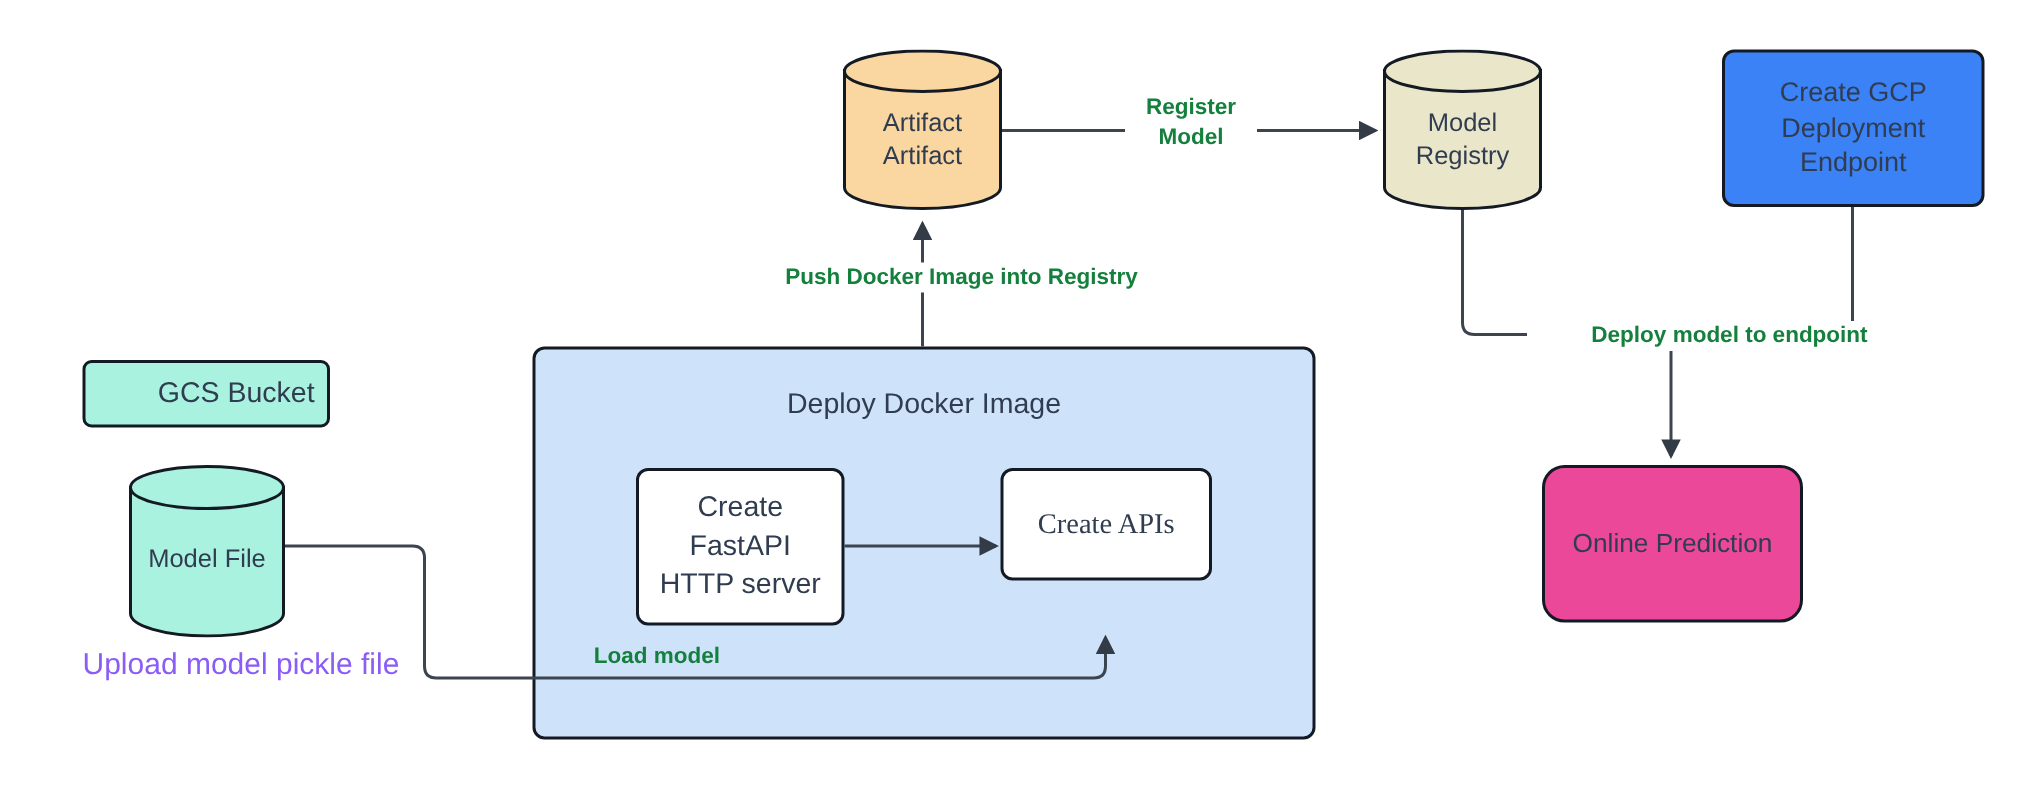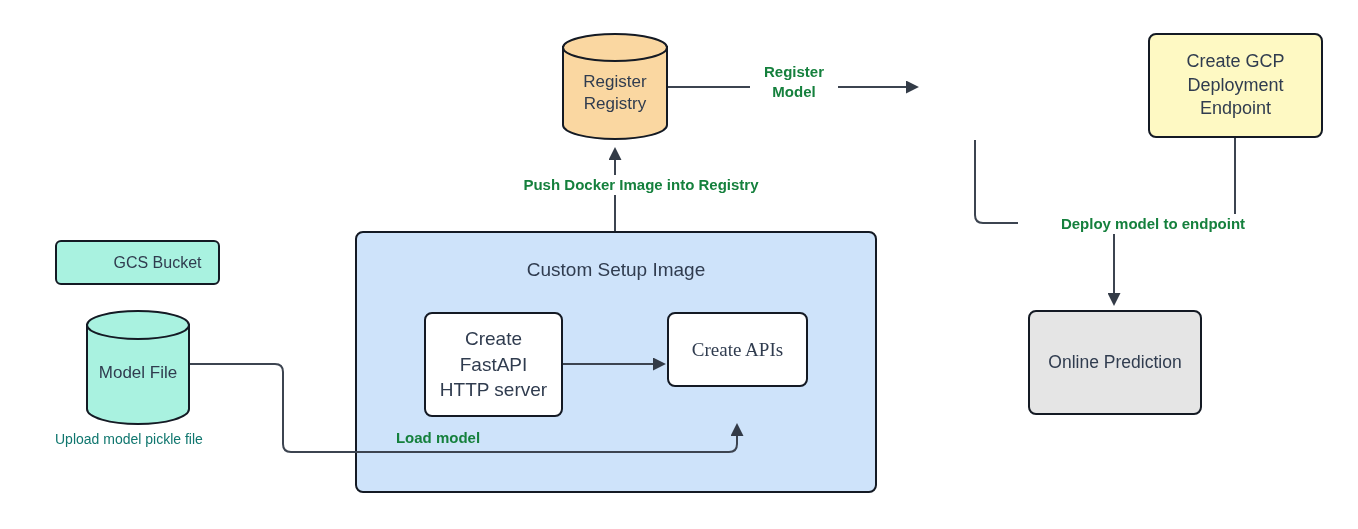--- a/index.html
+++ b/index.html
@@ -14,21 +14,21 @@
     text-align:center; color:#303c4f;
   }
   .rounded { border-radius:7px; }
   .cyl { position:absolute; border:none; background:transparent !important; }
   .cyl svg { position:absolute; left:0; top:0; }
   .cyl .cyl-label {
     position:absolute; left:0; right:0; top:0; bottom:0;
     display:flex; align-items:center; justify-content:center;
     text-align:center; color:#303c4f; line-height:1.25;
   }
-  #gcs-bucket        { left:55px;  top:240px; width:165px; height:45px;  font-size:16px; border-radius:6px;padding-left:40px; }
+  #gcs-bucket        { left:55px;  top:240px; width:165px; height:45px;  font-size:19px; border-radius:6px;padding-left:40px; }
   #model-file        { left:86px;  top:310px; width:104px; height:115px; font-size:17px; }
   #model-file .cyl-label { padding-top:10px; }
   #artifact-registry { left:562px; top:33px;  width:106px; height:107px; font-size:17px; }
   #artifact-registry .cyl-label { padding-top:12px; }
   #model-registry    { left:922px; top:33px;  width:106px; height:107px; font-size:17px; }
   #model-registry .cyl-label { padding-top:12px; }
   #create-gcp        { left:1148px; top:33px; width:175px; height:105px; font-size:18px; line-height:1.3; border-radius:8px; }
   #docker            { left:355px; top:231px; width:522px; height:262px; border-radius:8px;
                        align-items:flex-start; }
   #docker-title      { width:100%; padding-top:26px; font-size:19px; }
@@ -40,22 +40,22 @@
   .edge { stroke:#3c4450; stroke-width:2; fill:none; stroke-linejoin:round; }
 
   .edge-label {
     position:absolute; font-weight:bold; font-size:15px; color:#15803d;
     text-align:center; line-height:1.3; background:#ffffff;
   }
   #lbl-register { left:750px;  top:62px;  width:88px; }
   #lbl-push     { left:516px;  top:175px; width:250px; }
   #lbl-deploy   { left:1014px; top:214px; width:198px;margin-left:40px; }
   #lbl-load     { left:390px;  top:428px; width:96px; background:#cee3fa; }
-  #lbl-upload   { left:55px;   top:430px; width:auto; font-weight:400; font-size:14px;
-                  color:#0f766e; background:transparent; text-align:center; }
+  #lbl-upload   { left:55px;   top:430px; width:auto; font-weight:400; font-size:20px;
+                  color:#8b5cf6; background:transparent; text-align:center; }
 </style>
 </head>
 <body>
 
 <div class="canvas">
 
   <div class="node rounded" id="gcs-bucket" style="background-color: rgb(169, 242, 224);">
     <span>GCS Bucket</span>
   </div>
 
@@ -65,41 +65,48 @@
       <ellipse cx="52" cy="15" rx="51" ry="14" stroke="#141a24" stroke-width="2" style="fill: rgb(169, 242, 224);"></ellipse>
     </svg>
     <div class="cyl-label">Model File</div>
   </div>
 
   <div class="cyl" id="artifact-registry">
     <svg width="106" height="107">
       <path d="M 1 14 L 1 92 A 52 14 0 0 0 105 92 L 105 14 Z" stroke="#141a24" stroke-width="2" style="fill: rgb(250, 215, 161);"></path>
       <ellipse cx="53" cy="14.5" rx="52" ry="13.5" stroke="#141a24" stroke-width="2" style="fill: rgb(250, 215, 161);"></ellipse>
     </svg>
-    <div class="cyl-label">Register Registry</div>
+    <div class="cyl-label">Artifact Artifact</div>
   </div>
 
+  <div class="cyl" id="model-registry">
+    <svg width="106" height="107">
+      <path d="M 1 14 L 1 92 A 52 14 0 0 0 105 92 L 105 14 Z" stroke="#141a24" stroke-width="2" style="fill: rgb(234, 230, 202);"></path>
+      <ellipse cx="53" cy="14.5" rx="52" ry="13.5" stroke="#141a24" stroke-width="2" style="fill: rgb(234, 230, 202);"></ellipse>
+    </svg>
+    <div class="cyl-label">Model Registry</div>
+  </div>
 
-  <div class="node" id="create-gcp" style="background-color: #fef9c3; justify-content: center;">
+  <div class="node" id="create-gcp" style="background-color: #3b82f6; justify-content: center;">
     <span>Create GCP Deployment Endpoint</span>
   </div>
 
   <div class="node" id="docker" style="background-color: rgb(206, 227, 250);">
-    <div id="docker-title">Custom Setup Image</div>
+    <div id="docker-title">Deploy Docker Image</div>
   </div>
 
   <div class="node" id="setup-fastapi" style="background-color: rgb(255, 255, 255);">
     <span>Create FastAPI HTTP server</span>
   </div>
 
   <div class="node" id="create-apis" style="background-color: rgb(255, 255, 255);">
     <span>Create APIs</span>
   </div>
 
-  <div class="node" id="online-prediction" style="background-color: #e5e5e5;">
+  <div class="node" id="online-prediction" style="background-color: #ec4899; border-radius: 15px;">
     <span>Online Prediction</span>
   </div>
 
   <svg class="edges" width="1358" height="529">
     <defs>
       <marker id="arr" viewBox="0 0 10 10" refX="8.5" refY="5" markerWidth="6.5" markerHeight="6.5" orient="auto-start-reverse">
         <path d="M 0 0 L 10 5 L 0 10 z" fill="#333b47"></path>
       </marker>
     </defs>
     <path class="edge" d="M 668 87 L 917 87" marker-end="url(#arr)"></path>

